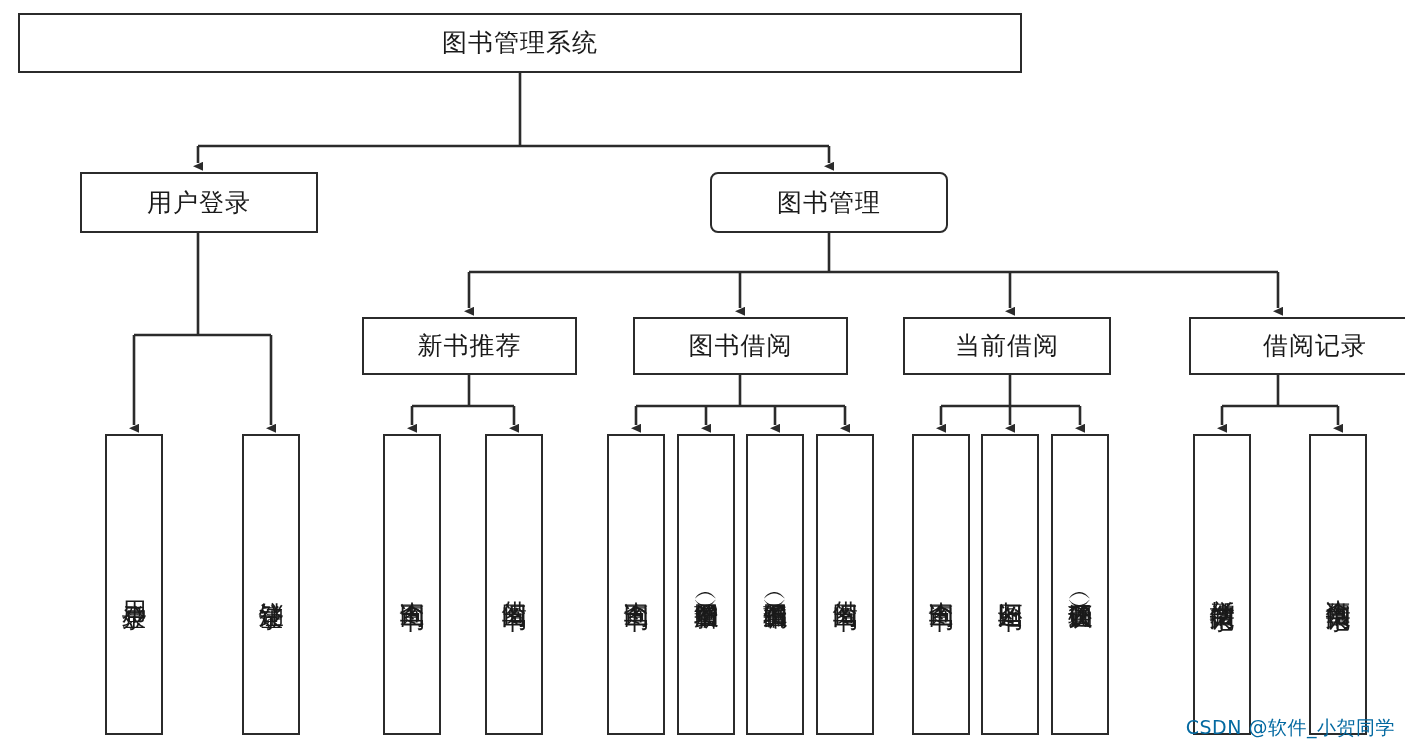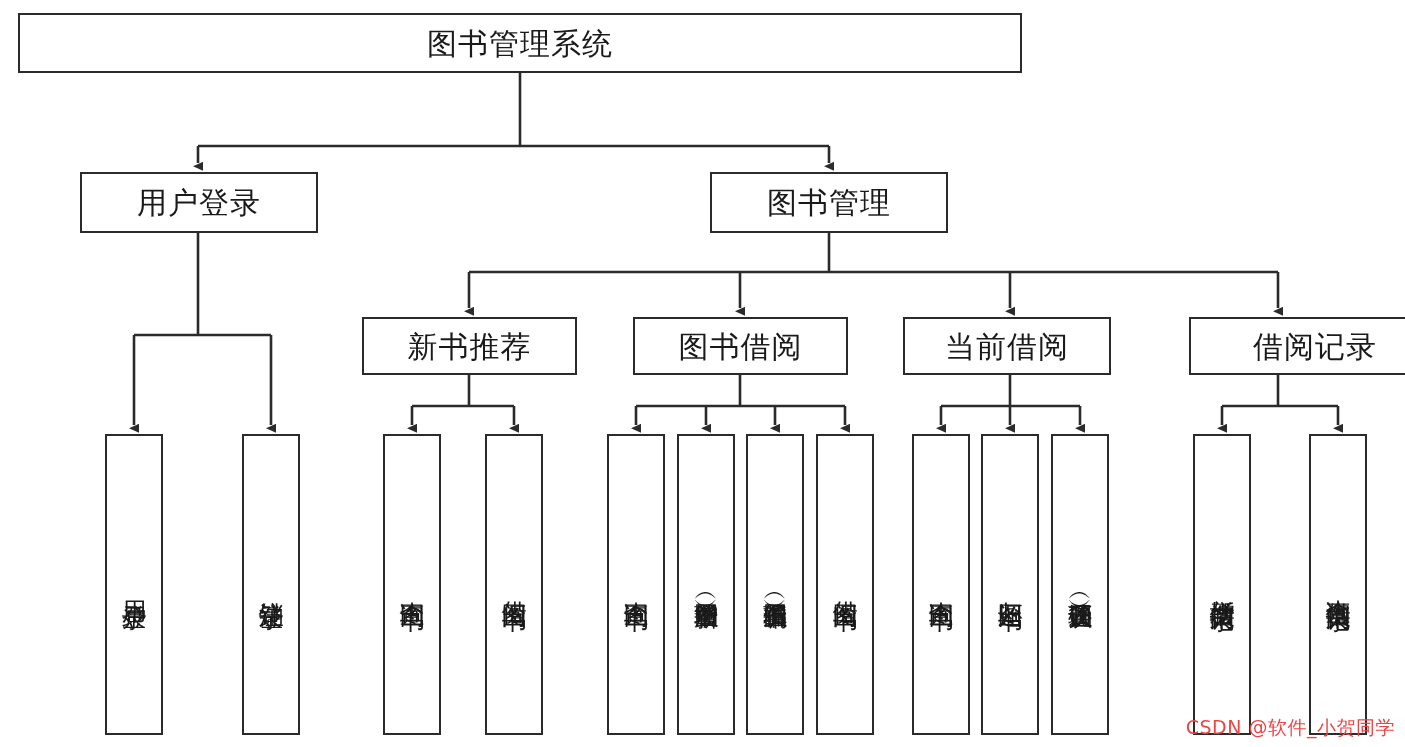--- a/index.html
+++ b/index.html
@@ -29,21 +29,21 @@
     position: absolute;
     box-sizing: border-box;
     background: #ffffff;
     border: 2.4px solid #2b2b2b;
     display: flex;
     align-items: center;
     justify-content: center;
     color: #1a1a1a;
   }
   .node-box.horizontal {
-    font-size: 30px;
+    font-size: 25px;
     line-height: 1.1;
     letter-spacing: 1px;
     white-space: nowrap;
   }
   .node-box.vertical {
     font-size: 25px;
     letter-spacing: 2px;
     writing-mode: vertical-rl;
     text-orientation: upright;
     line-height: 1.02;
@@ -55,21 +55,21 @@
     writing-mode: vertical-rl;
     text-orientation: upright;
     display: block;
     text-align: center;
   }
   .watermark {
     position: absolute;
     right: 10px;
     bottom: 6px;
     font-size: 19px;
-    color: #ef4444;
+    color: #0369a1;
     letter-spacing: 0.5px;
     white-space: nowrap;
     font-family: "DejaVu Sans", "Liberation Sans", sans-serif;
   }
 </style>
 </head>
 <body>
 
 <div id="diagram-root">
 
@@ -124,21 +124,21 @@
   </svg>
 
   <div class="node-box horizontal" style="left:18px; top:13px; width:1004px; height:60px;">
     <span>图书管理系统</span>
   </div>
 
   <div class="node-box horizontal" style="left:80px; top:172px; width:238px; height:61px;">
     <span>用户登录</span>
   </div>
 
-  <div class="node-box horizontal" style="left:710px; top:172px; width:238px; height:61px;">
+  <div class="node-box horizontal" style="left:710px; top:172px; width:238px; height:61px;border-radius:8px;">
     <span>图书管理</span>
   </div>
 
   <div class="node-box horizontal" style="left:633px; top:317px; width:215px; height:58px;">
     <span>图书借阅</span>
   </div>
 
   <div class="node-box horizontal" style="left:362px; top:317px; width:215px; height:58px;">
     <span>新书推荐</span>
   </div>

